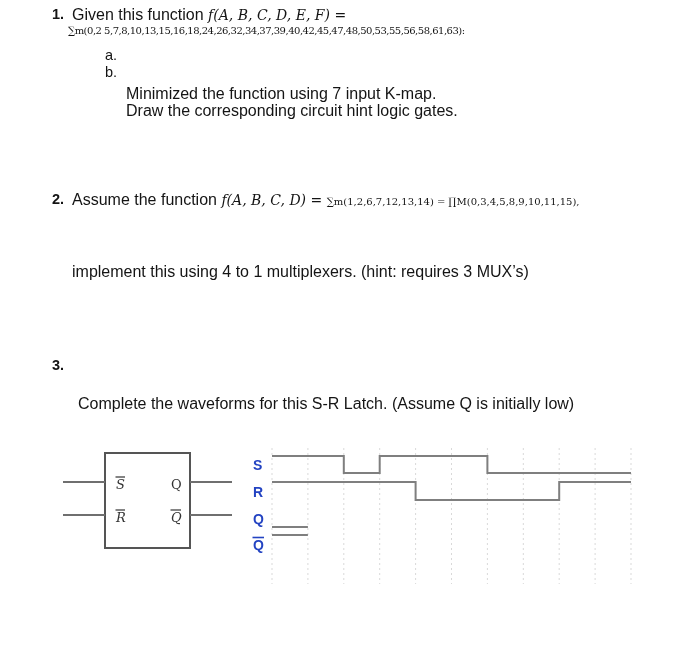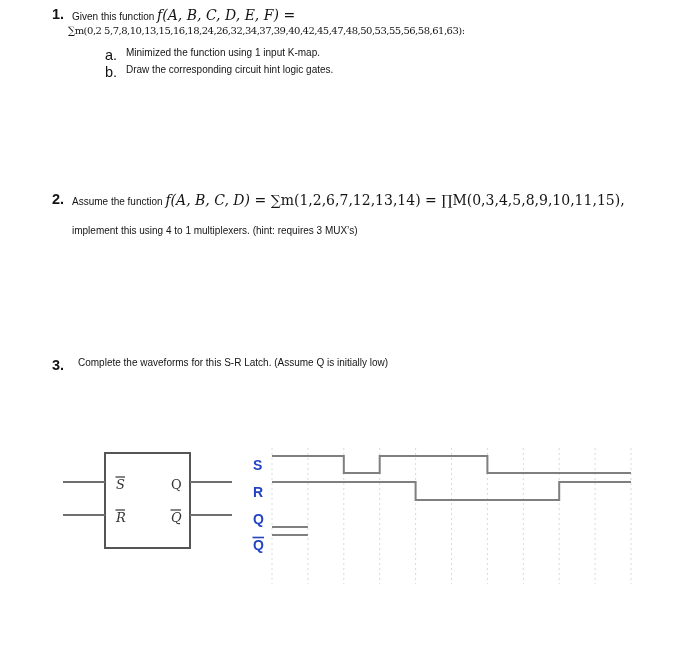--- a/index.html
+++ b/index.html
@@ -2,38 +2,38 @@
 <html><head>
 <meta charset="utf-8">
 <style>
   html,body{margin:0;padding:0;}
   body{
     width:695px;height:649px;position:relative;background:#ffffff;
     font-family:"Liberation Sans",sans-serif;color:#141414;overflow:hidden;
   }
   .abs{position:absolute;white-space:nowrap;}
   .num{font-weight:bold;font-size:14.5px;}
-  .txt{font-size:10px;}
-  .math{font-family:"DejaVu Serif",serif;font-size:14px;}
+  .txt{font-size:16px;margin-top:38px;}
+  .math{font-family:"DejaVu Serif",serif;font-size:10px;}
   .mathit{font-family:"DejaVu Serif",serif;font-style:italic;font-size:14px;}
   .mintermline{font-family:"DejaVu Serif",serif;font-size:10px;letter-spacing:-0.5px;}
   .sub-label{font-size:14.5px;}
   svg text{user-select:none;}
 </style>
 </head>
 <body>
 
 <div>
   <span class="abs num" style="left:52px;top:6px">1.</span>
   <div class="abs" style="left:72px;top:6px">
     <span class="txt">Given this function </span><span class="mathit">f(A, B, C, D, E, F) =</span>
   </div>
   <div class="abs mintermline" style="left:68px;top:25px">∑m(0,2 5,7,8,10,13,15,16,18,24,26,32,34,37,39,40,42,45,47,48,50,53,55,56,58,61,63):</div>
   <span class="abs sub-label" style="left:105px;top:47px">a.</span>
-  <span class="abs txt" style="left:126px;top:47px">Minimized the function using 1 input K-map.</span>
+  <span class="abs txt" style="left:126px;top:47px">Minimized the function using 7 input K-map.</span>
   <span class="abs sub-label" style="left:105px;top:64px">b.</span>
   <span class="abs txt" style="left:126px;top:64px">Draw the corresponding circuit hint logic gates.</span>
 </div>
 
 <div>
   <span class="abs num" style="left:52px;top:191px">2.</span>
   <div class="abs" style="left:72px;top:191px">
     <span class="txt">Assume the function </span><span class="mathit">f(A, B, C, D) = </span><span class="math">∑m(1,2,6,7,12,13,14) = ∏M(0,3,4,5,8,9,10,11,15),</span>
   </div>
   <div class="abs txt" style="left:72px;top:225px">implement this using 4 to 1 multiplexers. (hint: requires 3 MUX’s)</div>

